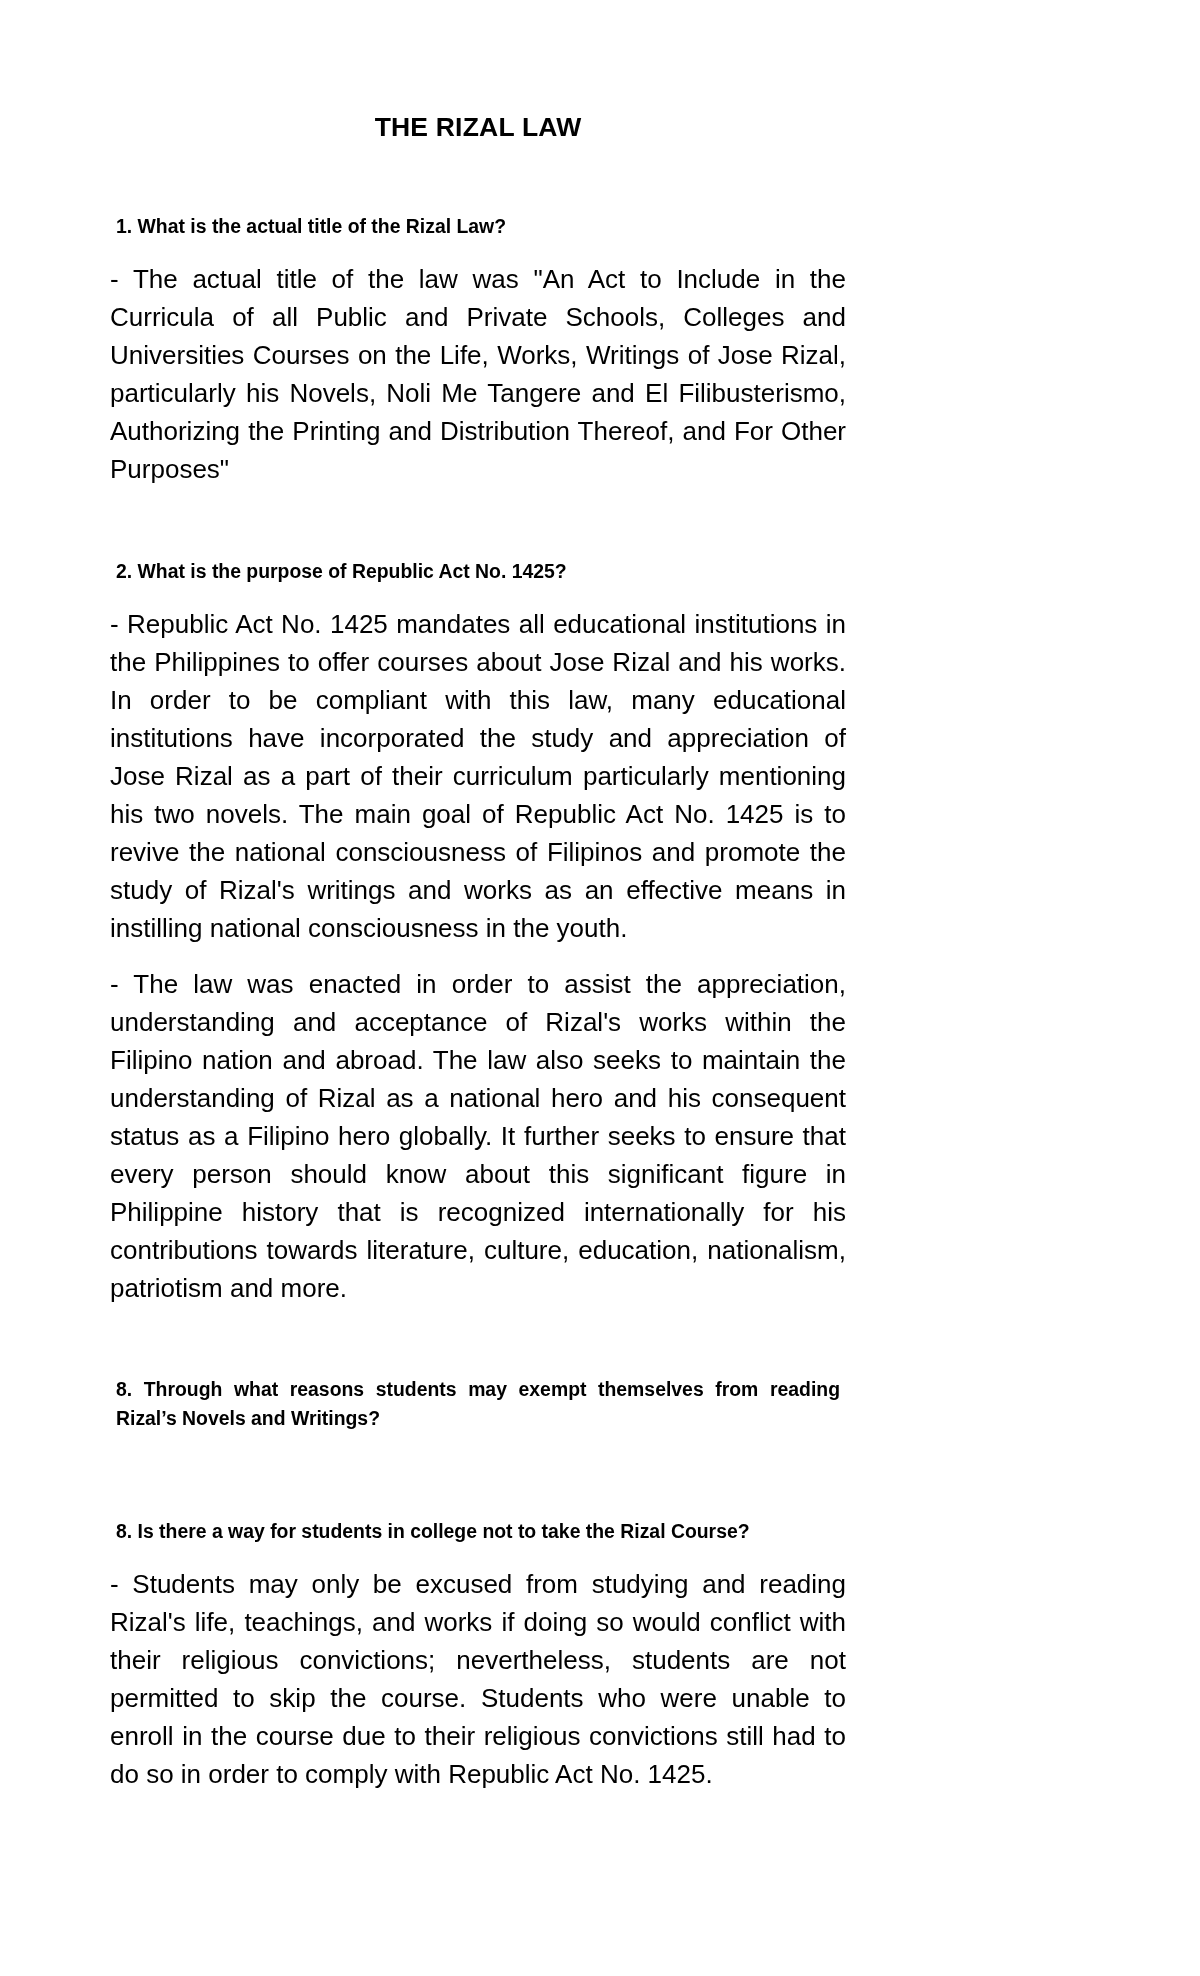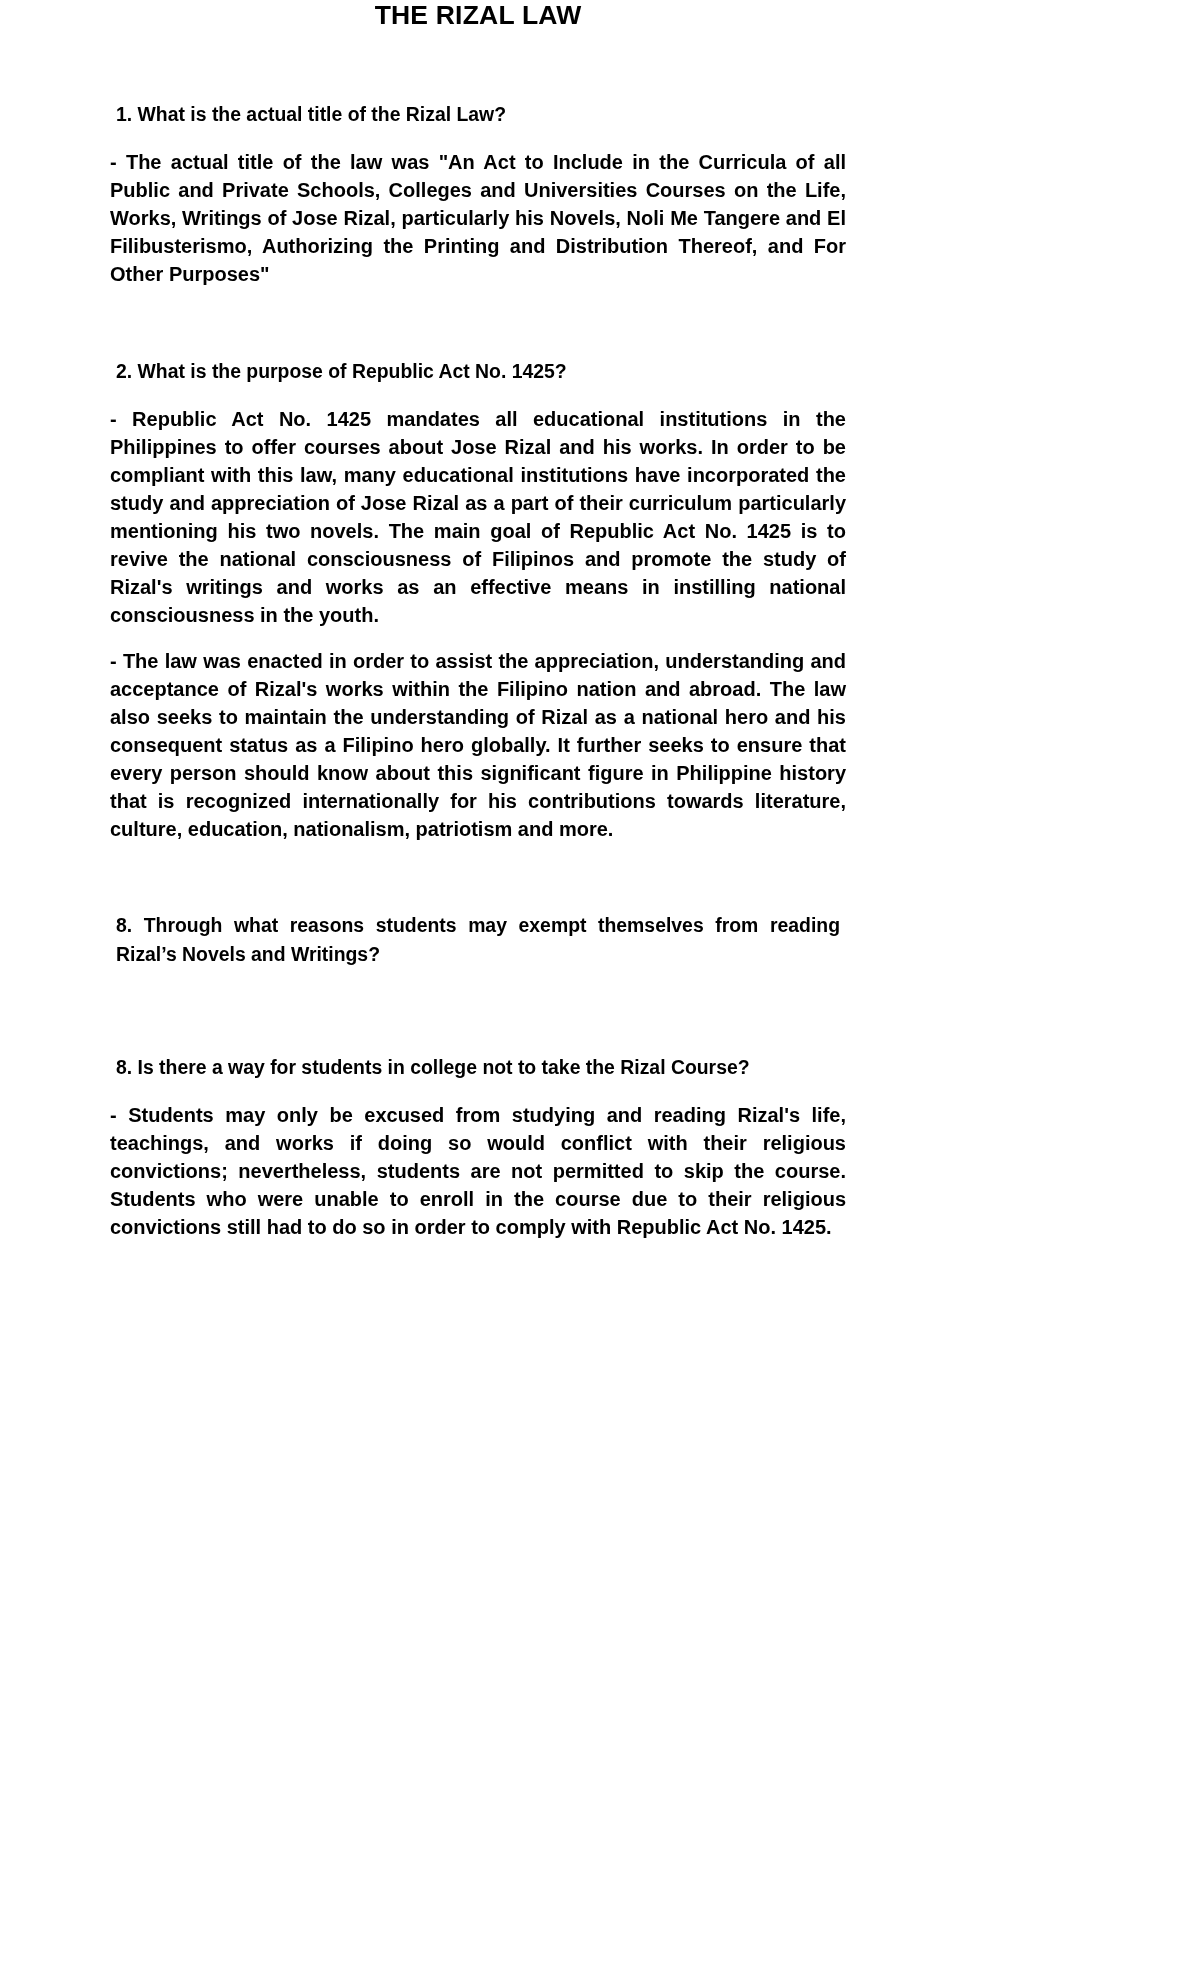--- a/index.html
+++ b/index.html
@@ -28,39 +28,40 @@
     top: 0;
     width: 736px;
   }
   .doc-title {
     text-align: center;
     font-weight: bold;
     font-size: 26.5px;
     line-height: 1.2;
     letter-spacing: 0.2px;
     margin: 0;
+    padding-top: 112px;
     padding-bottom: 0;
     color: #000;
   }
   .q-heading {
     font-weight: bold;
     font-size: 19.4px;
     line-height: 29px;
     text-align: justify;
     text-justify: inter-word;
     margin: 6px;
     color: #000;
   }
   .q-heading.two-line {
     text-align-last: left;
   }
   .answer {
-    font-weight: bold;
-    font-size: 20px;
-    line-height: 28px;
+    font-weight: normal;
+    font-size: 26px;
+    line-height: 38px;
     text-align: justify;
     text-justify: inter-word;
     margin: 0;
     color: #000;
     hyphens: none;
   }
   .answer:last-child,
   .answer.last-left {
     text-align-last: left;
   }

